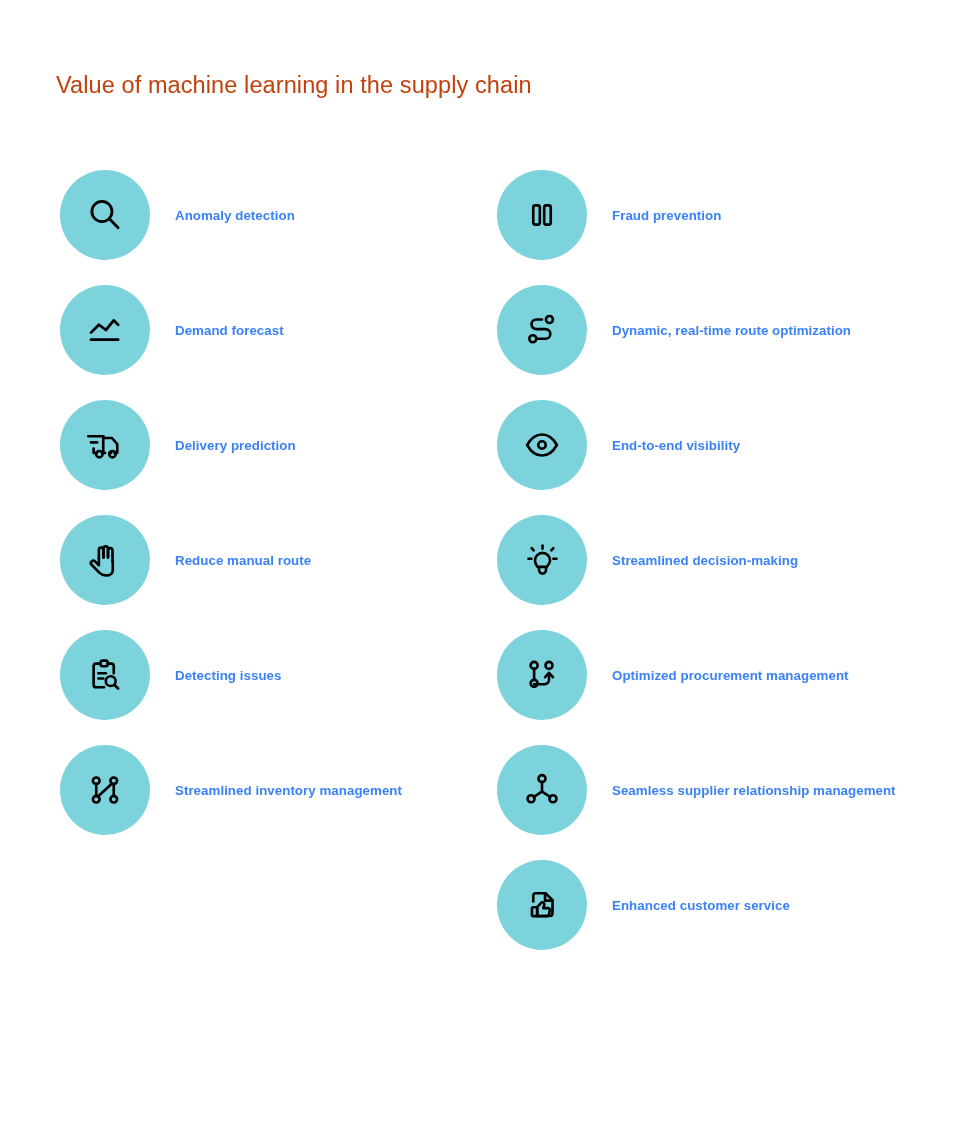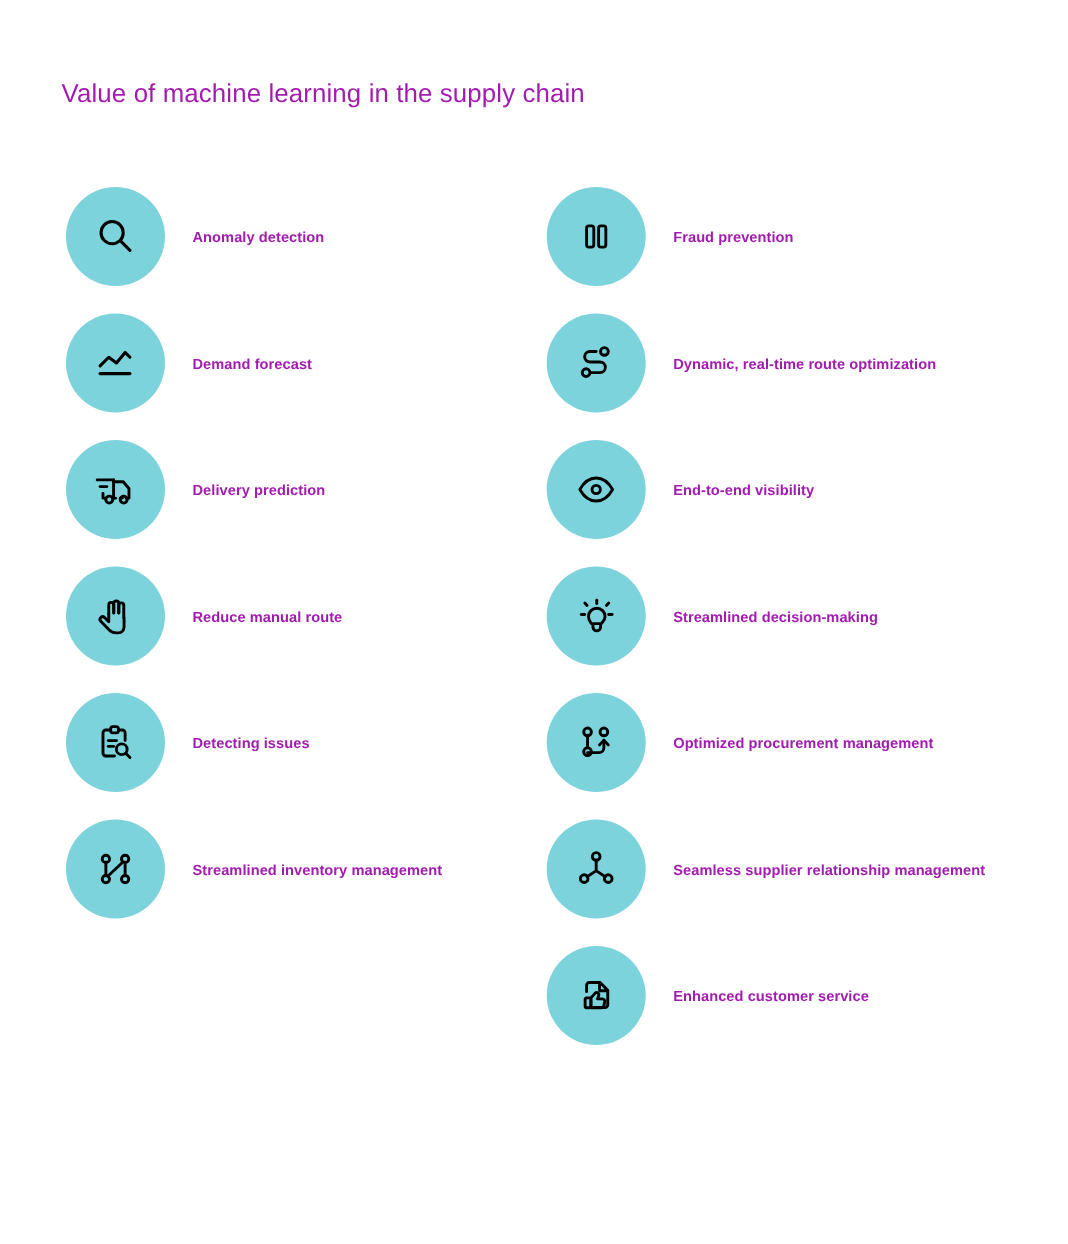--- a/index.html
+++ b/index.html
@@ -20,21 +20,21 @@
     height: 1131px;
     background: #ffffff;
   }
 
   .page-title {
     position: absolute;
     left: 56px;
     top: 72px;
     font-size: 23.5px;
     font-weight: 400;
-    color: #a21caf;
+    color: #c2410c;
     letter-spacing: 0.1px;
     white-space: nowrap;
   }
 
   .grid {
     position: absolute;
     left: 0;
     top: 0;
     width: 971px;
     height: 1131px;
@@ -69,21 +69,21 @@
   .icon-circle svg {
     width: 42px;
     height: 42px;
     display: block;
   }
 
   .item-label {
     margin-left: 25px;
     font-size: 13.3px;
     font-weight: 700;
-    color: #a21caf;
+    color: #3b82f6;
     letter-spacing: 0.05px;
     white-space: nowrap;
   }
 </style>
 </head>
 <body>
 
 <div class="page">
 
   <div class="page-title">Value of machine learning in the supply chain</div>

